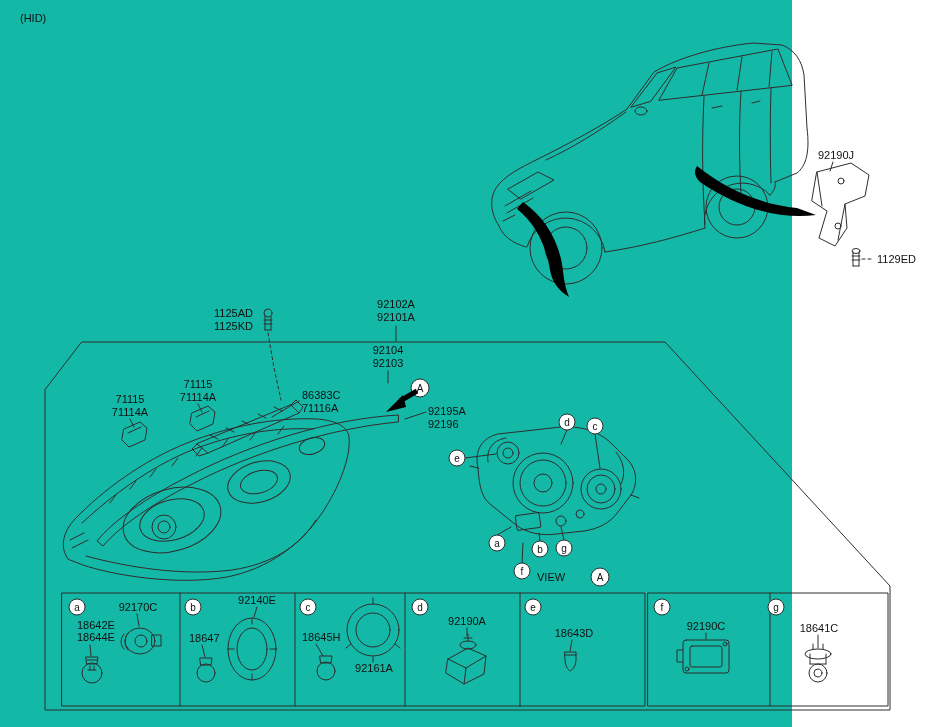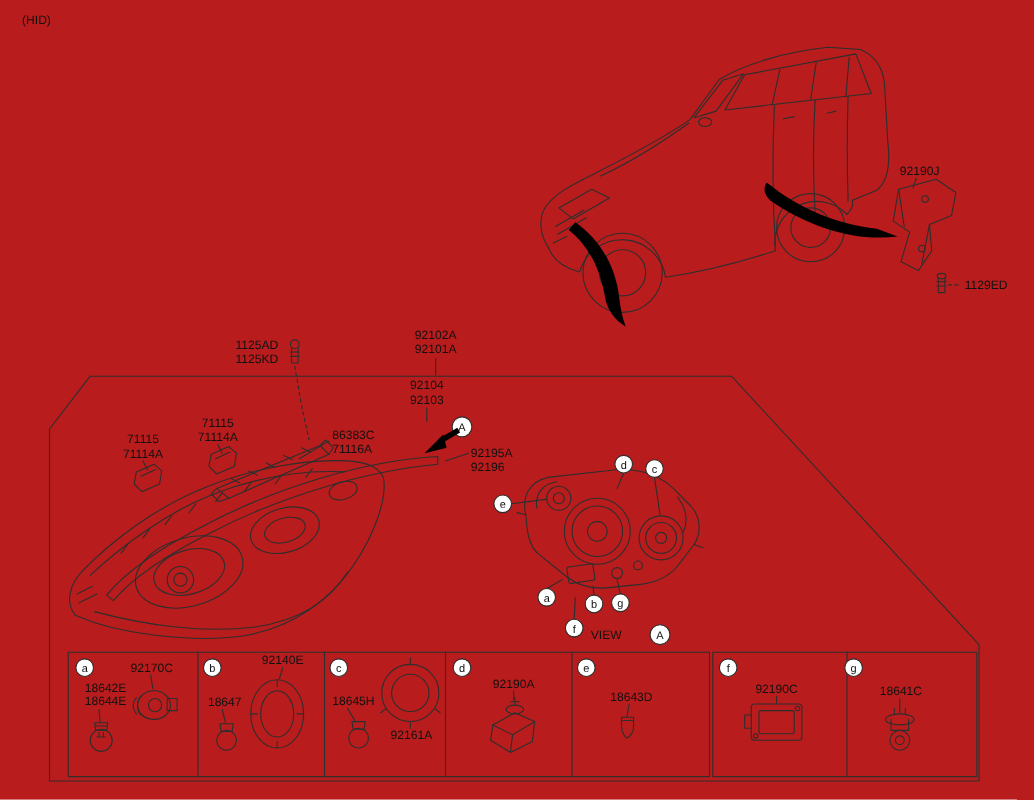--- a/index.html
+++ b/index.html
@@ -1,16 +1,16 @@
 <!DOCTYPE html>
 <html><head>
 <meta charset="utf-8">
 <style>
   html,body { margin:0; padding:0; background:#ffffff; }
-  .stage { width:940px; height:727px; position:relative; background:#b91c1c; }
+  .stage { width:792px; height:727px; position:relative; background:#14b8a6; }
   svg { display:block; }
   .lbl { font-family:"Liberation Sans",sans-serif; font-size:11px; fill:#111; }
   .sm  { font-family:"Liberation Sans",sans-serif; font-size:10px; fill:#111; }
   .ln  { fill:none; stroke:#2e2e2e; stroke-width:1; stroke-linecap:round; stroke-linejoin:round; }
   .blk { fill:#000; stroke:none; }
   .dash{ stroke-dasharray:3 3; }
   .co  { fill:#fff; stroke:#2e2e2e; stroke-width:1; }
 </style>
 </head>
 <body>

